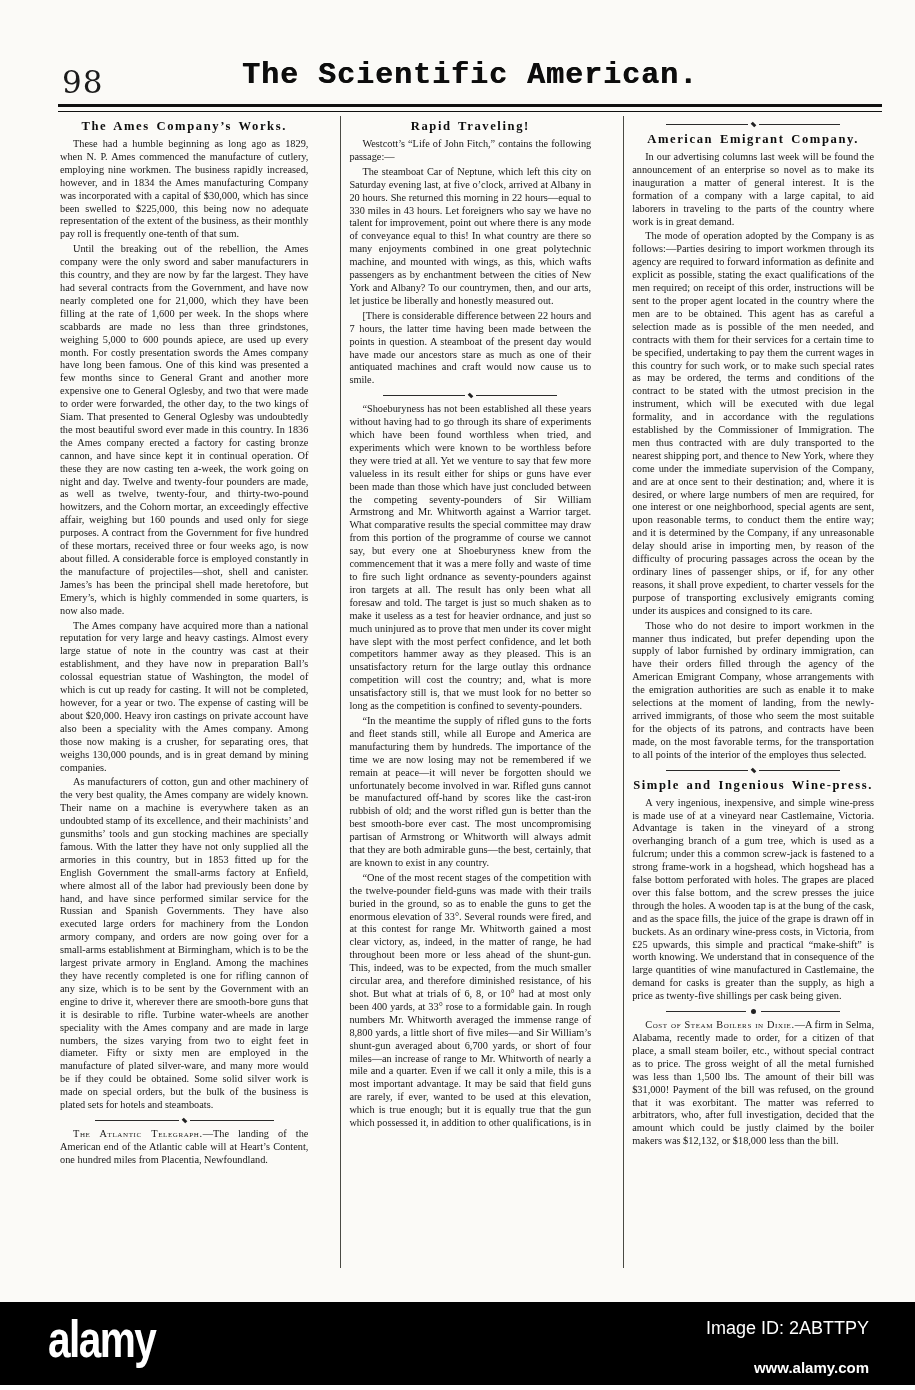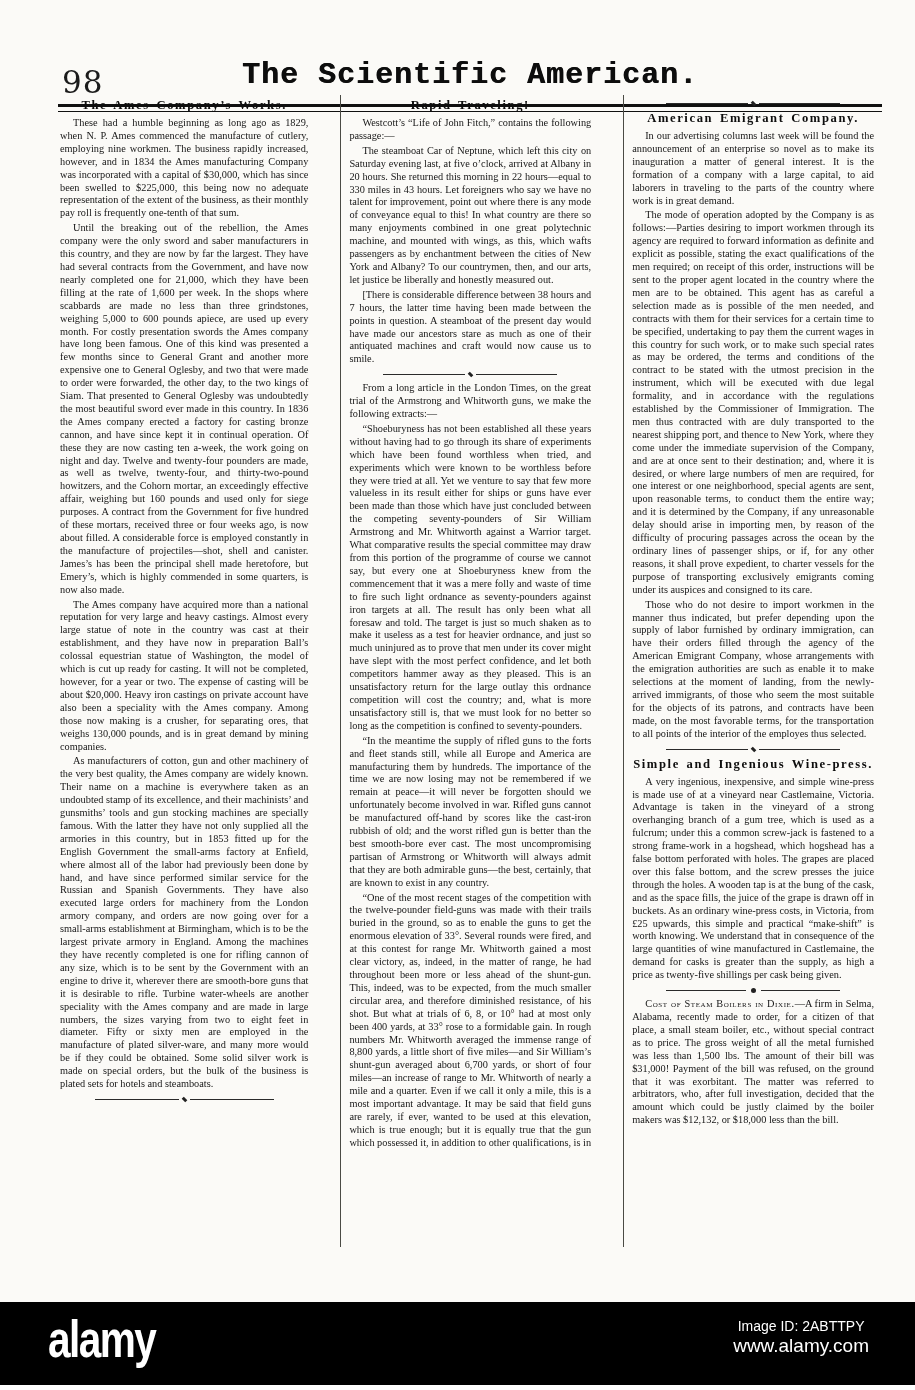--- a/index.html
+++ b/index.html
@@ -6,42 +6,42 @@
   #frame{position:relative;width:915px;height:1390px;background:#ffffff;overflow:hidden;
          font-family:"Liberation Serif", serif;color:#1b1b1b;}
   .paper{position:absolute;top:0;left:0;width:915px;height:1302px;background:#fbfaf7;}
   .page-number{position:absolute;top:64px;left:62px;font-size:31px;font-weight:normal;
                font-family:"DejaVu Serif", serif;letter-spacing:1px;}
   .masthead{position:absolute;top:58px;left:58px;width:824px;text-align:center;
             font-family:Liberation Mono, monospace;font-weight:bold;font-size:30px;
             letter-spacing:1px;color:#0d0d0d;text-shadow:0.6px 0 0 #0d0d0d;}
   .head-rule{position:absolute;top:104px;left:58px;width:824px;height:4px;
              border-top:3px solid #101010;border-bottom:1px solid #101010;}
-  .columns{position:absolute;top:95px;left:58px;width:824px;display:flex;align-items:flex-end;}
+  .columns{position:absolute;top:116px;left:58px;width:824px;display:flex;align-items:flex-end;}
   .col{width:33.33%;box-sizing:border-box;padding:0 8px;height:1152px;overflow:hidden;}
   .col.first{padding-left:2px;}
   .col.mid,.col.last{border-left:1px solid #4a4a44;margin-left:24px;}
   h2.art-head{margin:3px 0 4px;font-size:12.6px;font-weight:bold;text-align:center;
               letter-spacing:1.6px;word-spacing:2px;line-height:15px;color:#0e0e0e;}
   p.art-p{margin:0 0 2px;font-size:10.3px;line-height:12.9px;text-align:justify;
           text-indent:13px;color:#161616;}
   p.art-p.noindent{text-indent:0;}
   .lead{font-variant:small-caps;letter-spacing:0.6px;}
   .sep{width:72%;margin:6px auto 5px;display:flex;align-items:center;height:5px;}
   .sep .ln{flex:1;border-top:1px solid #2a2a2a;height:0;}
   .sep .diamond{width:5px;height:5px;background:#222;transform:rotate(45deg) scaleY(0.6);margin:0 3px;}
   .sep .dot{width:5px;height:5px;background:#222;border-radius:50%;margin:0 5px;}
   .alamy-bar{position:absolute;top:1302px;left:0;width:915px;height:83px;background:#000;}
   .alamy-logo{position:absolute;top:8px;left:48px;color:#fff;font-family:"Liberation Sans", sans-serif;
               font-weight:bold;font-size:52px;letter-spacing:-2px;transform:scale(0.78,1.0);
               transform-origin:left top;line-height:58px;}
   .alamy-meta{position:absolute;top:16px;right:46px;text-align:right;color:#fff;
               font-family:"Liberation Sans", sans-serif;}
-  .alamy-id{font-size:14px;font-weight:normal;margin-bottom:1px;text-align:center;}
-  .alamy-url{font-size:19px;font-weight:normal;}
+  .alamy-id{font-size:18px;font-weight:normal;margin-bottom:20px;text-align:center;}
+  .alamy-url{font-size:15px;font-weight:bold;}
 </style>
 </head>
 <body>
 
 <div id="frame">
   <div class="paper">
     <div class="page-number">98</div>
     <div class="masthead">The Scientific American.</div>
     <div class="head-rule"></div>
 
@@ -51,33 +51,33 @@
         <h2 class="art-head">The Ames Company’s Works.</h2>
         <p class="art-p">These had a humble beginning as long ago as 1829, when N. P. Ames commenced the manufacture of cutlery, employing nine workmen. The business rapidly increased, however, and in 1834 the Ames manufacturing Company was incorporated with a capital of $30,000, which has since been swelled to $225,000, this being now no adequate representation of the extent of the business, as their monthly pay roll is frequently one-tenth of that sum.</p>
         <p class="art-p">Until the breaking out of the rebellion, the Ames company were the only sword and saber manufacturers in this country, and they are now by far the largest. They have had several contracts from the Government, and have now nearly completed one for 21,000, which they have been filling at the rate of 1,600 per week. In the shops where scabbards are made no less than three grindstones, weighing 5,000 to 600 pounds apiece, are used up every month. For costly presentation swords the Ames company have long been famous. One of this kind was presented a few months since to General Grant and another more expensive one to General Oglesby, and two that were made to order were forwarded, the other day, to the two kings of Siam. That presented to General Oglesby was undoubtedly the most beautiful sword ever made in this country. In 1836 the Ames company erected a factory for casting bronze cannon, and have since kept it in continual operation. Of these they are now casting ten a-week, the work going on night and day. Twelve and twenty-four pounders are made, as well as twelve, twenty-four, and thirty-two-pound howitzers, and the Cohorn mortar, an exceedingly effective affair, weighing but 160 pounds and used only for siege purposes. A contract from the Government for five hundred of these mortars, received three or four weeks ago, is now about filled. A considerable force is employed constantly in the manufacture of projectiles—shot, shell and canister. James’s has been the principal shell made heretofore, but Emery’s, which is highly commended in some quarters, is now also made.</p>
         <p class="art-p">The Ames company have acquired more than a national reputation for very large and heavy castings. Almost every large statue of note in the country was cast at their establishment, and they have now in preparation Ball’s colossal equestrian statue of Washington, the model of which is cut up ready for casting. It will not be completed, however, for a year or two. The expense of casting will be about $20,000. Heavy iron castings on private account have also been a speciality with the Ames company. Among those now making is a crusher, for separating ores, that weighs 130,000 pounds, and is in great demand by mining companies.</p>
         <p class="art-p">As manufacturers of cotton, gun and other machinery of the very best quality, the Ames company are widely known. Their name on a machine is everywhere taken as an undoubted stamp of its excellence, and their machinists’ and gunsmiths’ tools and gun stocking machines are specially famous. With the latter they have not only supplied all the armories in this country, but in 1853 fitted up for the English Government the small-arms factory at Enfield, where almost all of the labor had previously been done by hand, and have since performed similar service for the Russian and Spanish Governments. They have also executed large orders for machinery from the London armory company, and orders are now going over for a small-arms establishment at Birmingham, which is to be the largest private armory in England. Among the machines they have recently completed is one for rifling cannon of any size, which is to be sent by the Government with an engine to drive it, wherever there are smooth-bore guns that it is desirable to rifle. Turbine water-wheels are another speciality with the Ames company and are made in large numbers, the sizes varying from two to eight feet in diameter. Fifty or sixty men are employed in the manufacture of plated silver-ware, and many more would be if they could be obtained. Some solid silver work is made on special orders, but the bulk of the business is plated sets for hotels and steamboats.</p>
         <div class="sep">
           <span class="ln"></span>
             <span class="diamond"></span>
             <span class="ln"></span>
         </div>
+        <p class="art-p"><span class="lead">The Atlantic Telegraph.</span><span>—The landing of the American end of the Atlantic cable will at Heart’s Content, one hundred miles from Placentia, Newfoundland.</span></p>
       </div>
 
       <div class="col mid">
         <h2 class="art-head">Rapid Traveling!</h2>
         <p class="art-p">Westcott’s “Life of John Fitch,” contains the following passage:—</p>
         <p class="art-p">The steamboat Car of Neptune, which left this city on Saturday evening last, at five o’clock, arrived at Albany in 20 hours. She returned this morning in 22 hours—equal to 330 miles in 43 hours. Let foreigners who say we have no talent for improvement, point out where there is any mode of conveyance equal to this! In what country are there so many enjoyments combined in one great polytechnic machine, and mounted with wings, as this, which wafts passengers as by enchantment between the cities of New York and Albany? To our countrymen, then, and our arts, let justice be liberally and honestly measured out.</p>
-        <p class="art-p">[There is considerable difference between 38 hours and 7 hours, the latter time having been made between the points in question. A steamboat of the present day would have made our ancestors stare as much as one of their antiquated machines and craft would now cause us to smile.</p>
+        <p class="art-p">[There is considerable difference between 22 hours and 7 hours, the latter time having been made between the points in question. A steamboat of the present day would have made our ancestors stare as much as one of their antiquated machines and craft would now cause us to smile.</p>
         <div class="sep">
           <span class="ln"></span>
             <span class="diamond"></span>
             <span class="ln"></span>
         </div>
-        <p class="art-p">From a long article in the London Times, on the great trial of the Armstrong and Whitworth guns, we make the following extracts:—</p>
         <p class="art-p">“Shoeburyness has not been established all these years without having had to go through its share of experiments which have been found worthless when tried, and experiments which were known to be worthless before they were tried at all. Yet we venture to say that few more valueless in its result either for ships or guns have ever been made than those which have just concluded between the competing seventy-pounders of Sir William Armstrong and Mr. Whitworth against a Warrior target. What comparative results the special committee may draw from this portion of the programme of course we cannot say, but every one at Shoeburyness knew from the commencement that it was a mere folly and waste of time to fire such light ordnance as seventy-pounders against iron targets at all. The result has only been what all foresaw and told. The target is just so much shaken as to make it useless as a test for heavier ordnance, and just so much uninjured as to prove that men under its cover might have slept with the most perfect confidence, and let both competitors hammer away as they pleased. This is an unsatisfactory return for the large outlay this ordnance competition will cost the country; and, what is more unsatisfactory still is, that we must look for no better so long as the competition is confined to seventy-pounders.</p>
         <p class="art-p">“In the meantime the supply of rifled guns to the forts and fleet stands still, while all Europe and America are manufacturing them by hundreds. The importance of the time we are now losing may not be remembered if we remain at peace—it will never be forgotten should we unfortunately become involved in war. Rifled guns cannot be manufactured off-hand by scores like the cast-iron rubbish of old; and the worst rifled gun is better than the best smooth-bore ever cast. The most uncompromising partisan of Armstrong or Whitworth will always admit that they are both admirable guns—the best, certainly, that are known to exist in any country.</p>
         <p class="art-p">“One of the most recent stages of the competition with the twelve-pounder field-guns was made with their trails buried in the ground, so as to enable the guns to get the enormous elevation of 33°. Several rounds were fired, and at this contest for range Mr. Whitworth gained a most clear victory, as, indeed, in the matter of range, he had throughout been more or less ahead of the shunt-gun. This, indeed, was to be expected, from the much smaller circular area, and therefore diminished resistance, of his shot. But what at trials of 6, 8, or 10° had at most only been 400 yards, at 33° rose to a formidable gain. In rough numbers Mr. Whitworth averaged the immense range of 8,800 yards, a little short of five miles—and Sir William’s shunt-gun averaged about 6,700 yards, or short of four miles—an increase of range to Mr. Whitworth of nearly a mile and a quarter. Even if we call it only a mile, this is a most important advantage. It may be said that field guns are rarely, if ever, wanted to be used at this elevation, which is true enough; but it is equally true that the gun which possessed it, in addition to other qualifications, is in</p>
       </div>
 
       <div class="col last">
         <div class="sep">
           <span class="ln"></span>
             <span class="diamond"></span>
             <span class="ln"></span>

